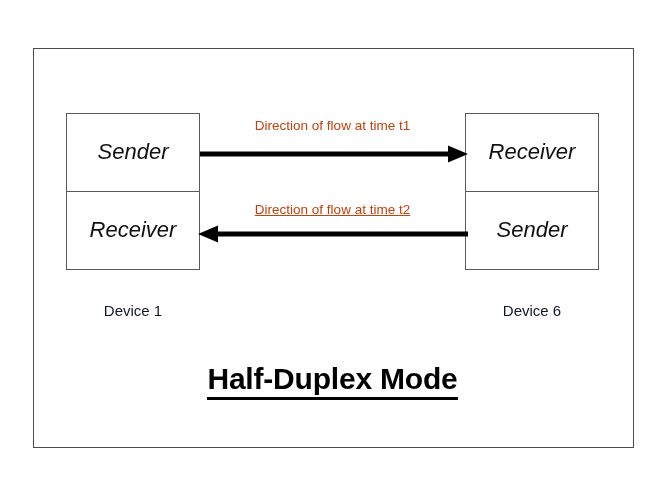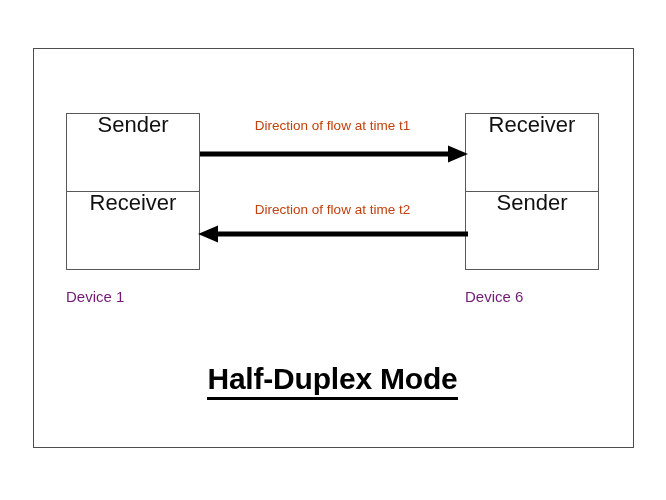--- a/index.html
+++ b/index.html
@@ -46,62 +46,65 @@
   }
   .device-box.left  { left: 66px; }
   .device-box.right { left: 465px; }
 
   .box-half {
     position: absolute;
     left: 0;
     width: 100%;
     height: 50%;
     display: flex;
+    align-items: center;
     justify-content: center;
     box-sizing: border-box;
+    font-style: italic;
   }
   .box-half.top {
     top: 0;
     border-bottom: 1px solid #595959;
   }
   .box-half.bottom {
     top: 50%;
   }
   .role-label {
     font-size: 22px;
     line-height: 1;
     color: #111111;
     white-space: nowrap;
     letter-spacing: 0px;
   }
 
   
   .device-caption {
     position: absolute;
-    top: 288px;
+    top: 302px;
     width: 134px;
+    text-align: center;
     font-size: 15px;
-    color: #701a75;
+    color: #0f172a;
     white-space: nowrap;
   }
   .device-caption.left  { left: 66px; }
   .device-caption.right { left: 465px; }
 
   
   .flow-label {
     position: absolute;
     left: 200px;
     width: 265px;
     text-align: center;
     font-size: 13.5px;
     color: #c2410c;
     white-space: nowrap;
   }
   .flow-label.top    { top: 118px; }
-  .flow-label.bottom { top: 202px; }
+  .flow-label.bottom { top: 202px; text-decoration: underline; }
 
   
   .arrow-svg {
     position: absolute;
     left: 196px;
     width: 274px;
     height: 22px;
   }
   .arrow-svg.top    { top: 143px; }
   .arrow-svg.bottom { top: 223px; }

